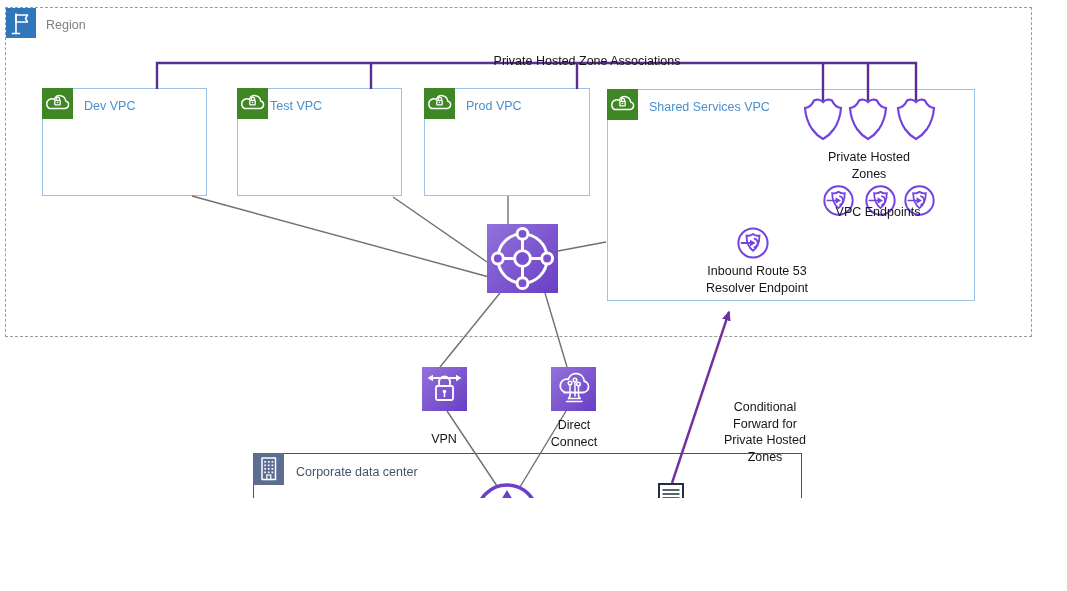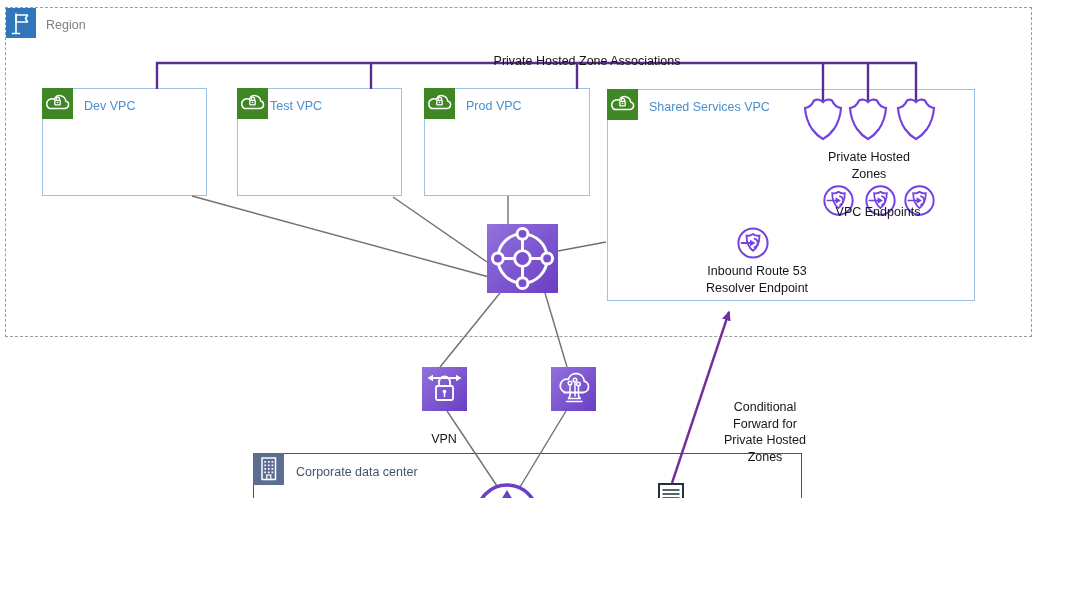--- a/index.html
+++ b/index.html
@@ -191,20 +191,24 @@
     <svg width="45" height="44" viewBox="0 0 45 44">
       <path class="wline" stroke-width="1.8" d="M13,25.5 H32 a5.8,5.8 0 0 0 1.2,-11.4 a8.2,8.2 0 0 0 -16,-1.8 a6.6,6.6 0 0 0 -4.2,12.4"></path>
       <circle class="wline" stroke-width="1.5" cx="19" cy="16" r="1.8"></circle>
       <circle class="wline" stroke-width="1.5" cx="24" cy="13" r="1.8"></circle>
       <circle class="wline" stroke-width="1.5" cx="27.5" cy="17" r="1.8"></circle>
       <path class="wline" stroke-width="1.5" d="M19,17.8 V29 M24,14.8 V29 M27.5,18.8 V29"></path>
       <path class="wline" stroke-width="1.5" d="M17.5,31.5 H29 M15.5,34.5 H31"></path>
       <path class="wline" stroke-width="1.5" d="M19,29 L17.5,31.5 M27.5,29 L29,31.5"></path>
     </svg>
   </div>
+  <div class="lbl center" style="left:534px;top:417px;width:80px;">
+    <div>Direct</div>
+    <div>Connect</div>
+  </div>
 
   <div class="lbl center" style="left:700px;top:358px;width:130px;margin-top:41px;">
     <div>Conditional</div>
     <div>Forward for</div>
     <div>Private Hosted</div>
     <div>Zones</div>
   </div>
 
   <div class="corp-box" style="left:253px;top:453px;width:549px;height:129px;"></div>
   <div class="icon-sq" style="left:253px;top:453px;width:31px;height:32px;background:var(--datacenter-icon-slate);">

